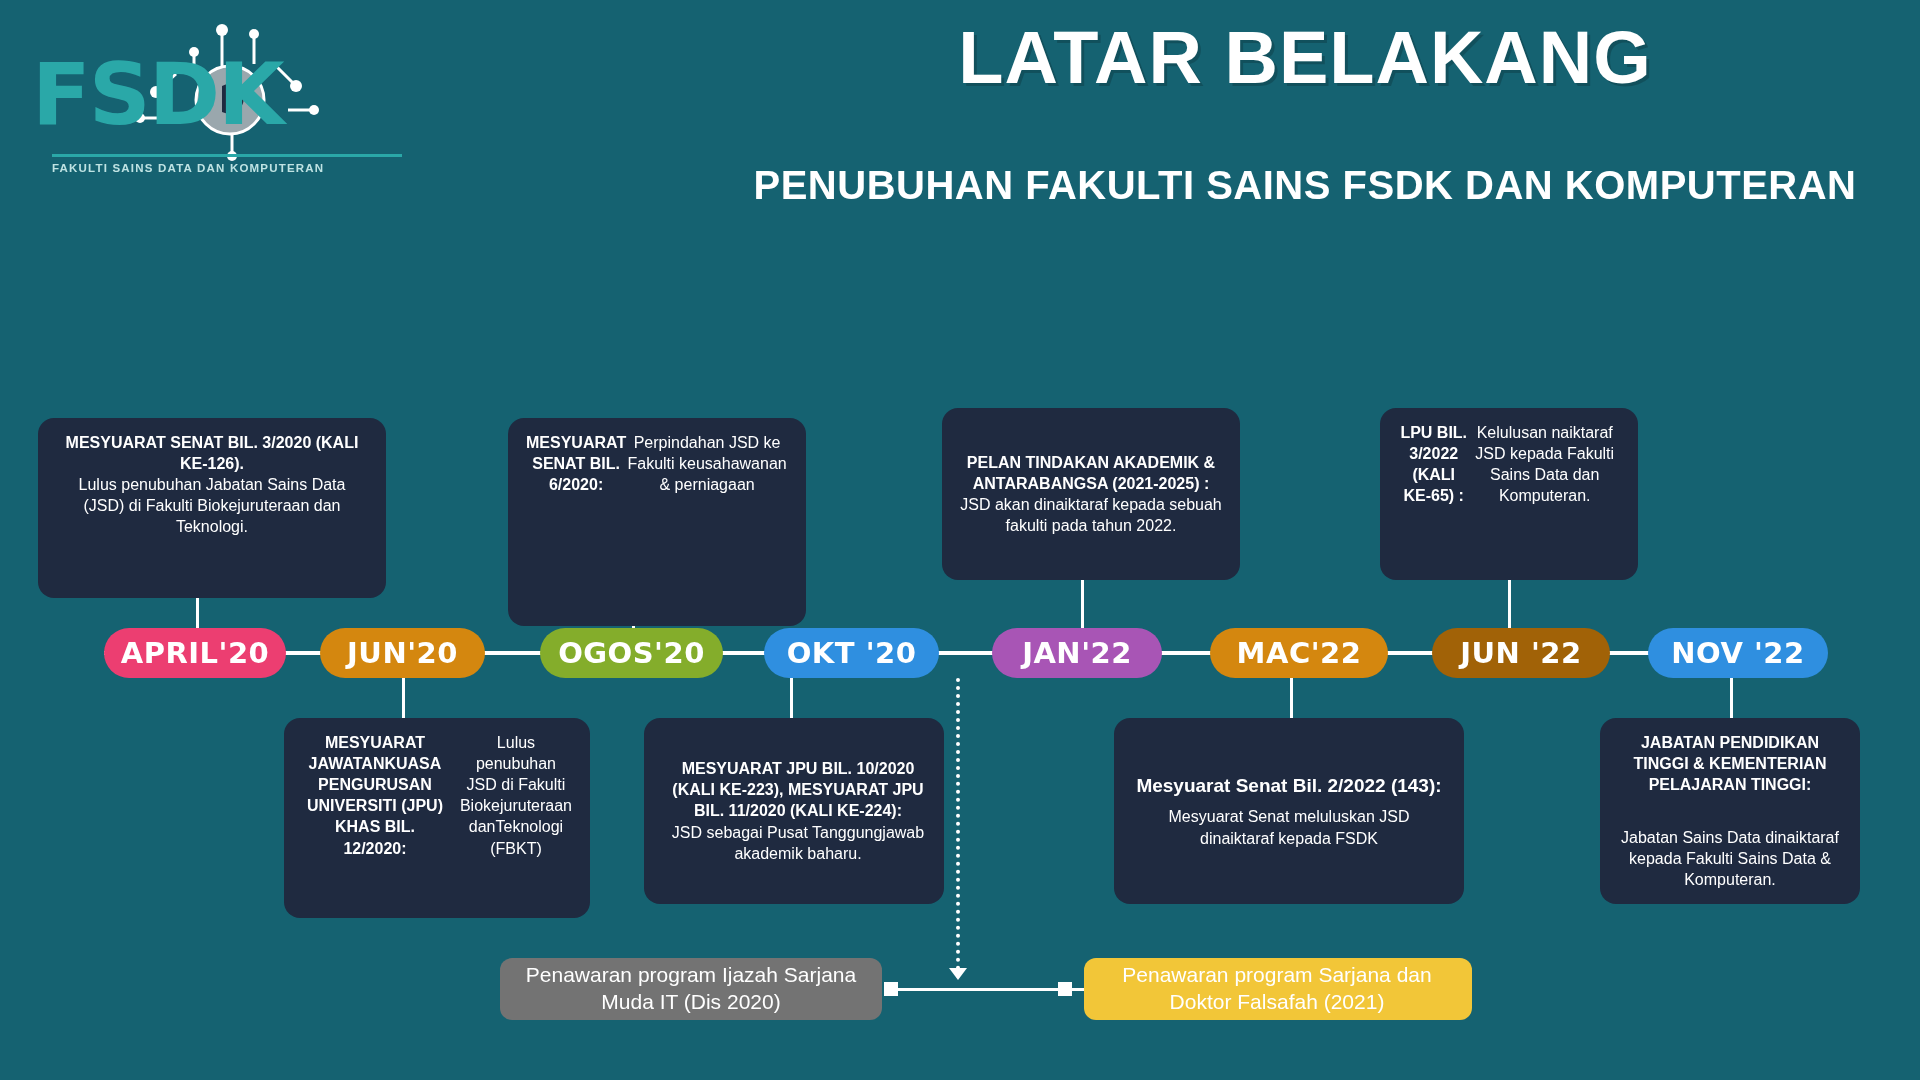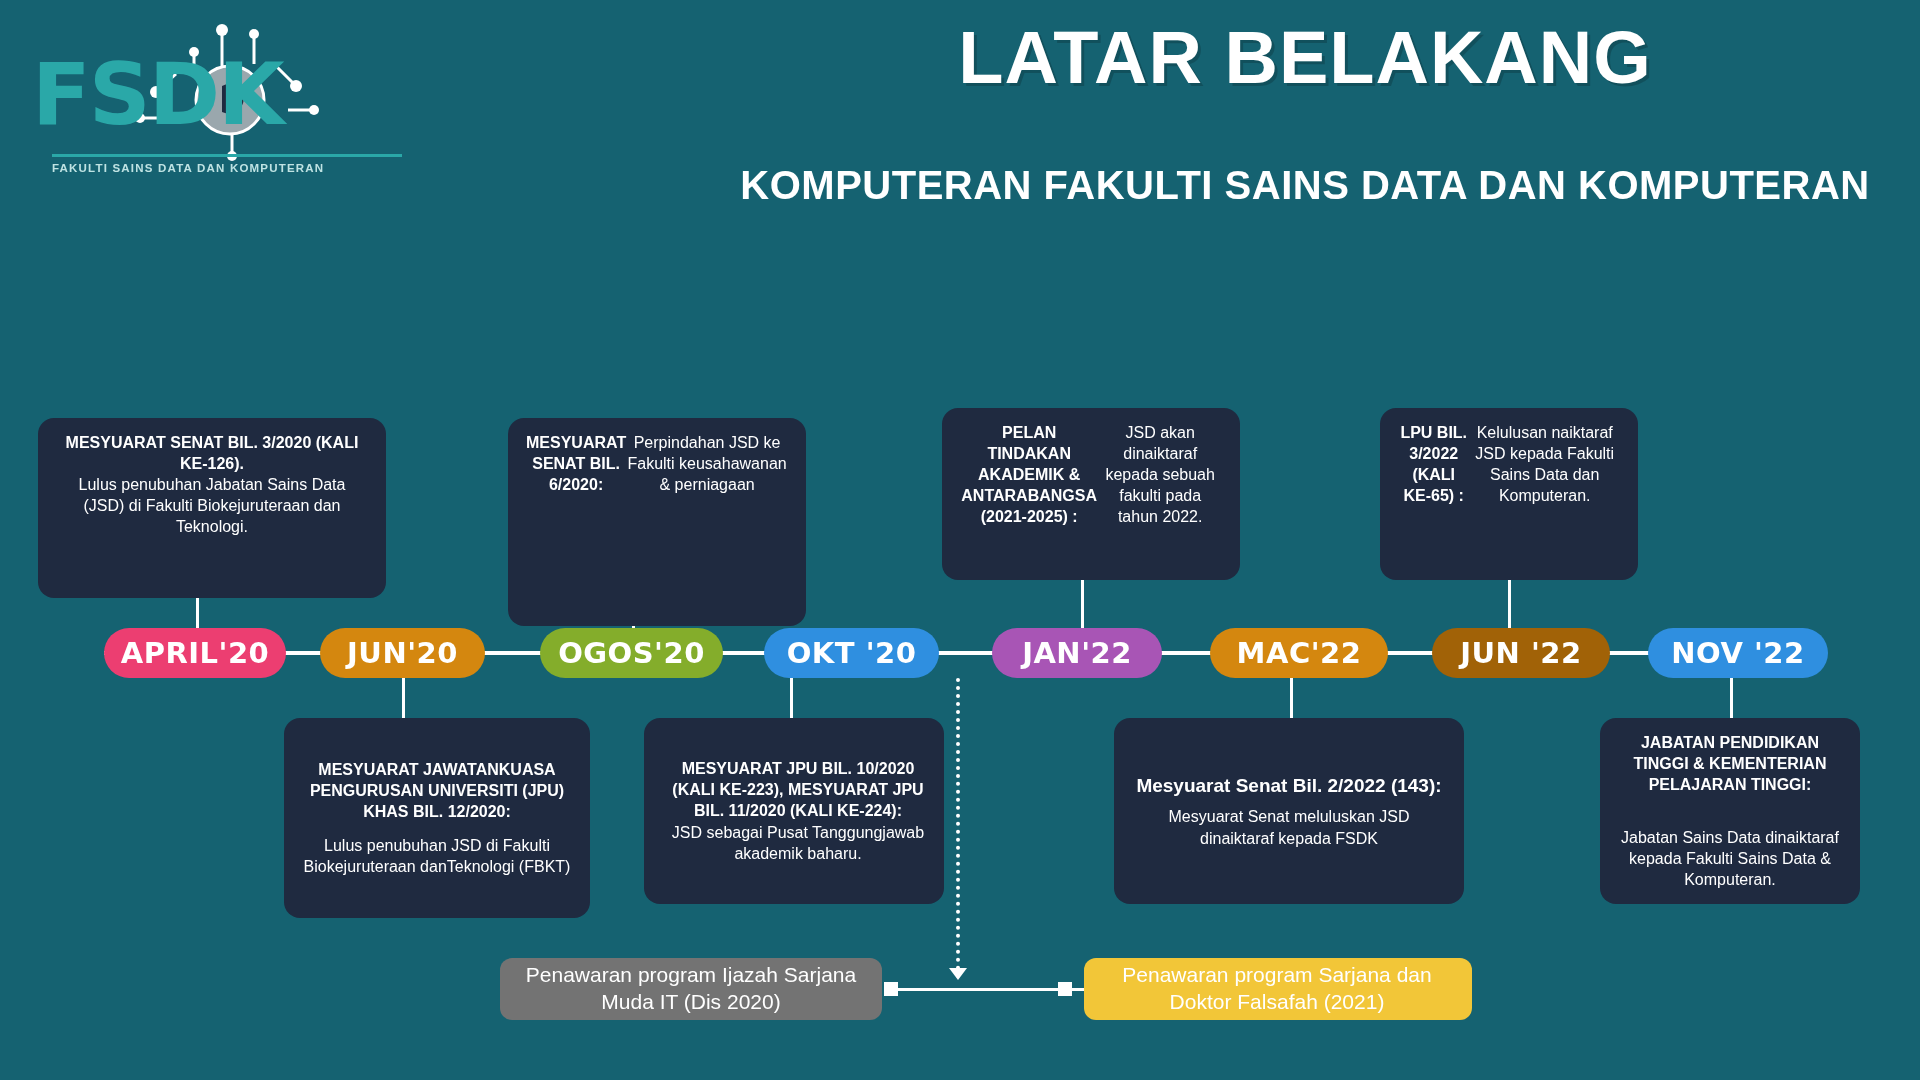--- a/index.html
+++ b/index.html
@@ -200,37 +200,37 @@
     </g>
     <circle cx="204" cy="86" r="34" fill="#9aa7ad" stroke="#ffffff" stroke-width="3"></circle>
     <path d="M196 72 q12 -6 18 4 q8 12 -2 20 q-6 6 -16 2 z" fill="#1f2a40"></path>
   </svg>
   <div id="logo-text">FSDK</div>
   <div id="logo-rule"></div>
   <div id="logo-sub">FAKULTI SAINS DATA DAN KOMPUTERAN</div>
 </div>
 
 <div id="header-title">LATAR BELAKANG</div>
-<div id="header-subtitle">KOMPUTERAN FAKULTI SAINS DATA DAN KOMPUTERAN</div>
+<div id="header-subtitle">PENUBUHAN FAKULTI SAINS FSDK DAN KOMPUTERAN</div>
 
 <div id="axis-line"></div>
 
 <div class="card" style="left:38px; top:418px; width:348px; height:180px;">
   <span class="hl">MESYUARAT SENAT BIL. 3/2020 (KALI KE-126).</span>
   <span class="bd">Lulus penubuhan Jabatan Sains Data (JSD) di Fakulti Biokejuruteraan dan Teknologi.</span>
 </div>
 <div class="connector" style="left:196px; top:598px; height:32px;"></div>
 
 <div class="card" style="left:508px; top:418px; width:298px; height:208px; display:flex; flex-direction:row; justify-content:flex-end;">
   <span class="hl">MESYUARAT SENAT BIL. 6/2020:</span>
   <span class="bd">Perpindahan JSD ke Fakulti keusahawanan &amp; perniagaan</span>
 </div>
 <div class="connector" style="left:632px; top:580px; height:50px;"></div>
 
-<div class="card" style="left:942px; top:408px; width:298px; height:172px; display:flex; flex-direction:row; justify-content:center;">
+<div class="card" style="left:942px; top:408px; width:298px; height:172px; display:flex; flex-direction:column; justify-content:center;">
   <span class="hl">PELAN TINDAKAN AKADEMIK &amp; ANTARABANGSA (2021-2025) :</span>
   <span class="bd">JSD akan dinaiktaraf kepada sebuah fakulti pada tahun 2022.</span>
 </div>
 <div class="connector" style="left:1081px; top:580px; height:50px;"></div>
 
 <div class="card" style="left:1380px; top:408px; width:258px; height:172px; display:flex; flex-direction:row; justify-content:center;">
   <span class="hl">LPU BIL. 3/2022 (KALI KE-65) :</span>
   <span class="bd">Kelulusan naiktaraf JSD kepada Fakulti Sains Data dan Komputeran.</span>
 </div>
 <div class="connector" style="left:1508px; top:580px; height:50px;"></div>
@@ -238,21 +238,21 @@
 <div class="pill" style="left:104px; width:182px; background:#ec3e71;">APRIL'20</div>
 <div class="pill" style="left:320px; width:165px; background:#d4870f;">JUN'20</div>
 <div class="pill" style="left:540px; width:183px; background:#84ad2b;">OGOS'20</div>
 <div class="pill" style="left:764px; width:175px; background:#2f8fe0;">OKT '20</div>
 <div class="pill" style="left:992px; width:170px; background:#a855b5;">JAN'22</div>
 <div class="pill" style="left:1210px; width:178px; background:#d4870f;">MAC'22</div>
 <div class="pill" style="left:1432px; width:178px; background:#a16207;">JUN '22</div>
 <div class="pill" style="left:1648px; width:180px; background:#2f8fe0;">NOV '22</div>
 
 <div class="connector" style="left:402px; top:678px; height:40px;"></div>
-<div class="card" style="left:284px; top:718px; width:306px; height:200px; display:flex; flex-direction:column; justify-content:center;gap:12px;">
+<div class="card" style="left:284px; top:718px; width:306px; height:200px; display:flex; flex-direction:row; justify-content:center;gap:12px;">
   <span class="hl">MESYUARAT JAWATANKUASA PENGURUSAN UNIVERSITI (JPU) KHAS BIL. 12/2020:</span>
   <span class="bd">Lulus penubuhan JSD di Fakulti Biokejuruteraan danTeknologi (FBKT)</span>
 </div>
 
 <div class="connector" style="left:790px; top:678px; height:40px;"></div>
 <div class="card" style="left:644px; top:718px; width:300px; height:186px; display:flex; flex-direction:column; justify-content:center;padding-left:26px;">
   <span class="hl">MESYUARAT JPU BIL. 10/2020 (KALI KE-223), MESYUARAT JPU BIL. 11/2020 (KALI KE-224):</span>
   <span class="bd">JSD sebagai Pusat Tanggungjawab akademik baharu.</span>
 </div>
 

